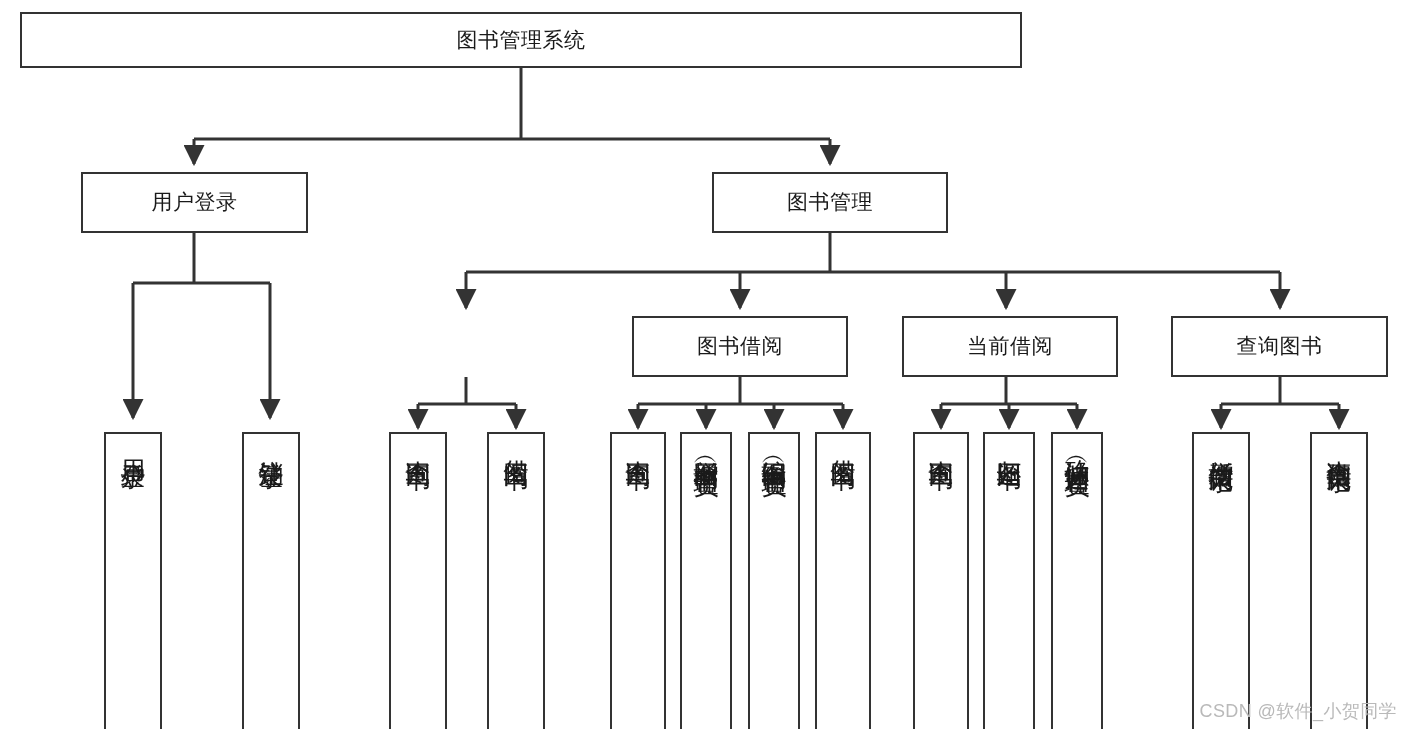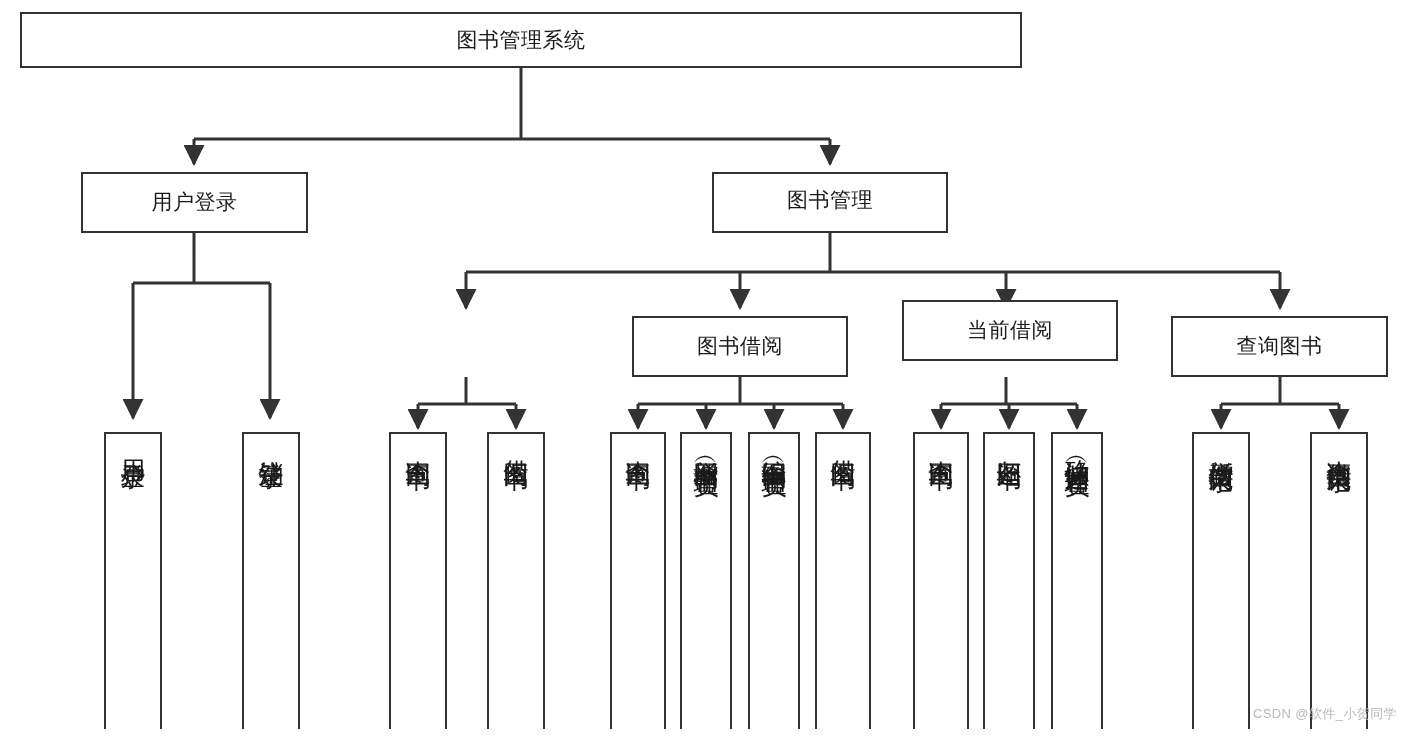--- a/index.html
+++ b/index.html
@@ -58,21 +58,21 @@
     writing-mode: vertical-rl;
     text-orientation: upright;
     font-size: 25px;
     letter-spacing: 2px;
     line-height: 1;
   }
   #watermark {
     position: absolute;
     right: 8px;
     bottom: 6px;
-    font-size: 13px;
+    font-size: 18px;
     color: #b9b9b9;
     letter-spacing: 0.4px;
     white-space: nowrap;
     user-select: none;
   }
 </style>
 </head>
 <body>
 
 <div id="canvas">
@@ -127,28 +127,28 @@
     </g>
   </svg>
 
   <div class="node h" style="left:20px; top:12px; width:1002px; height:56px;">
     <span class="label">图书管理系统</span>
   </div>
 
   <div class="node h" style="left:81px; top:172px; width:227px; height:61px;">
     <span class="label">用户登录</span>
   </div>
-  <div class="node h" style="left:712px; top:172px; width:236px; height:61px;font-family:Liberation Mono, monospace;">
+  <div class="node h" style="left:712px; top:172px; width:236px; height:61px;">
     <span class="label">图书管理</span>
   </div>
 
   <div class="node h" style="left:632px; top:316px; width:216px; height:61px;">
     <span class="label">图书借阅</span>
   </div>
-  <div class="node h" style="left:902px; top:300px; width:216px; height:61px;">
+  <div class="node h" style="left:902px; top:316px; width:216px; height:61px;">
     <span class="label">当前借阅</span>
   </div>
   <div class="node h" style="left:1171px; top:316px; width:217px; height:61px;">
     <span class="label">查询图书</span>
   </div>
 
   <div class="node v" style="left:104px; top:432px; width:58px; height:303px;">
     <span class="label">用户登录</span>
   </div>
   <div class="node v" style="left:242px; top:432px; width:58px; height:303px;">

